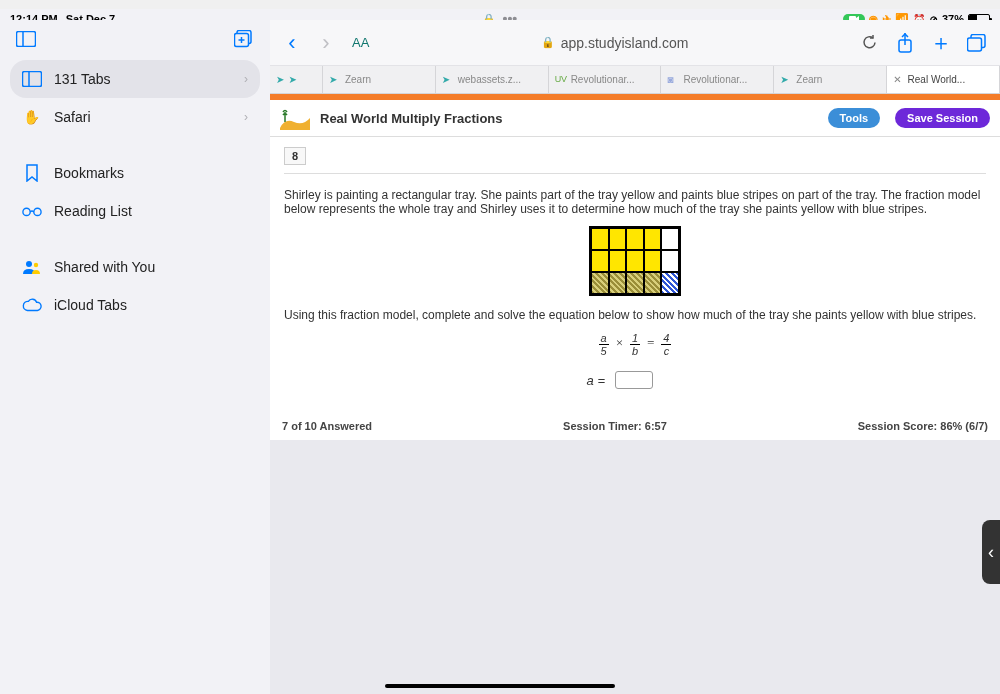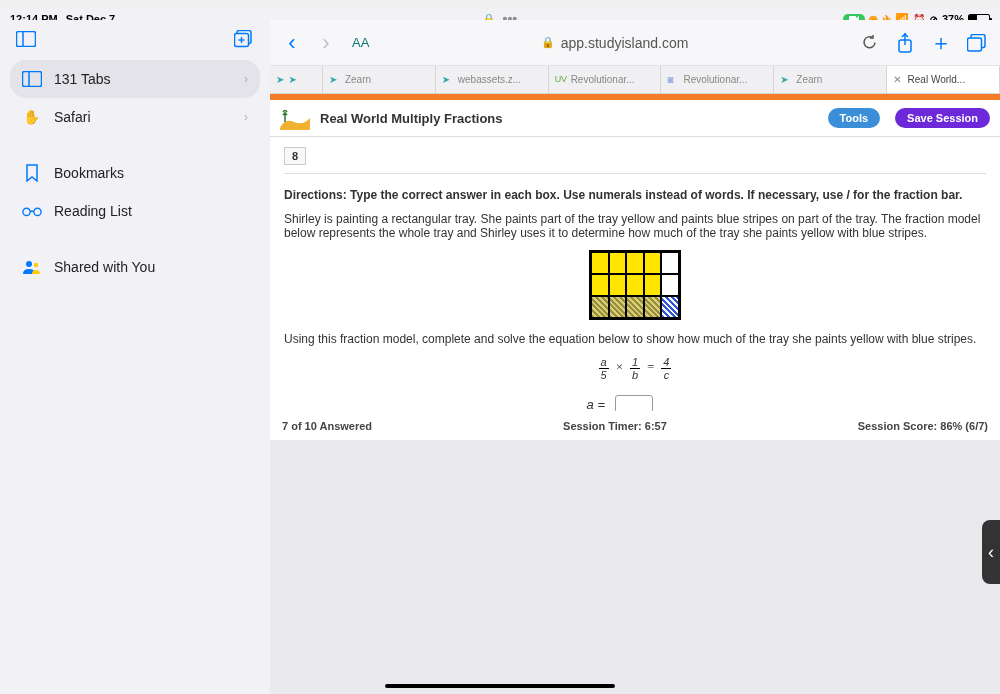--- a/index.html
+++ b/index.html
@@ -173,20 +173,28 @@
       <span class="icon">
           <svg width="20" height="14" viewBox="0 0 20 14">
             <circle cx="7" cy="4" r="3" fill="#007aff"></circle>
             <path d="M1 14 Q1 9 7 9 Q13 9 13 14" fill="#007aff"></path>
             <circle cx="14" cy="5" r="2.2" fill="#ffcc00"></circle>
             <path d="M10 14 Q10 10 14 10 Q18 10 18 14" fill="#ffcc00"></path>
           </svg>
         </span>
       <span>Shared with You</span>
     </div>
+    <div class="nav-item">
+      <span class="icon">
+          <svg width="22" height="14" viewBox="0 0 22 14">
+            <path d="M6 13 A5 5 0 0 1 7 3 A5 5 0 0 1 16 4 A4 4 0 0 1 17 13 Z" fill="none" stroke="#007aff" stroke-width="1.5"></path>
+          </svg>
+        </span>
+      <span>iCloud Tabs</span>
+    </div>
   </div>
 
   <div class="main">
     <div class="topbar">
       <span class="nav-arrow back">‹</span>
       <span class="nav-arrow fwd">›</span>
       <span class="aa-btn">AA</span>
       <div class="url-box">
         <span style="font-size:11px;">🔒</span>
         <span>app.studyisland.com</span>
@@ -251,21 +259,20 @@
             <path d="M5 16 L5 6 M3 6 Q5 3 7 6 M3 9 Q5 6 7 9" stroke="#2a7a2a" stroke-width="1.5" fill="none"></path>
           </svg></span>
       <span class="title">Real World Multiply Fractions</span>
       <button class="btn tools pill-btn">Tools</button>
       <button class="btn save">Save Session</button>
     </div>
 
     <div class="content">
       <div class="qnum">8</div>
       <hr style="border:none;border-top:1px solid #ddd;margin-bottom:14px;">
-      <div class="directions"><b>Directions: Type the correct answer in each box. Use numerals instead of words. If necessary, use / for the fraction bar.</b></div>
       <div class="para">Shirley is painting a rectangular tray. She paints part of the tray yellow and paints blue stripes on part of the tray. The fraction model below represents the whole tray and Shirley uses it to determine how much of the tray she paints yellow with blue stripes.</div>
 
       <div class="fraction-grid">
         <div class="fraction-row">
             <div class="cell c-yel"></div>
             <div class="cell c-yel"></div>
             <div class="cell c-yel"></div>
             <div class="cell c-yel"></div>
             <div class="cell c-wht"></div>
           </div>

